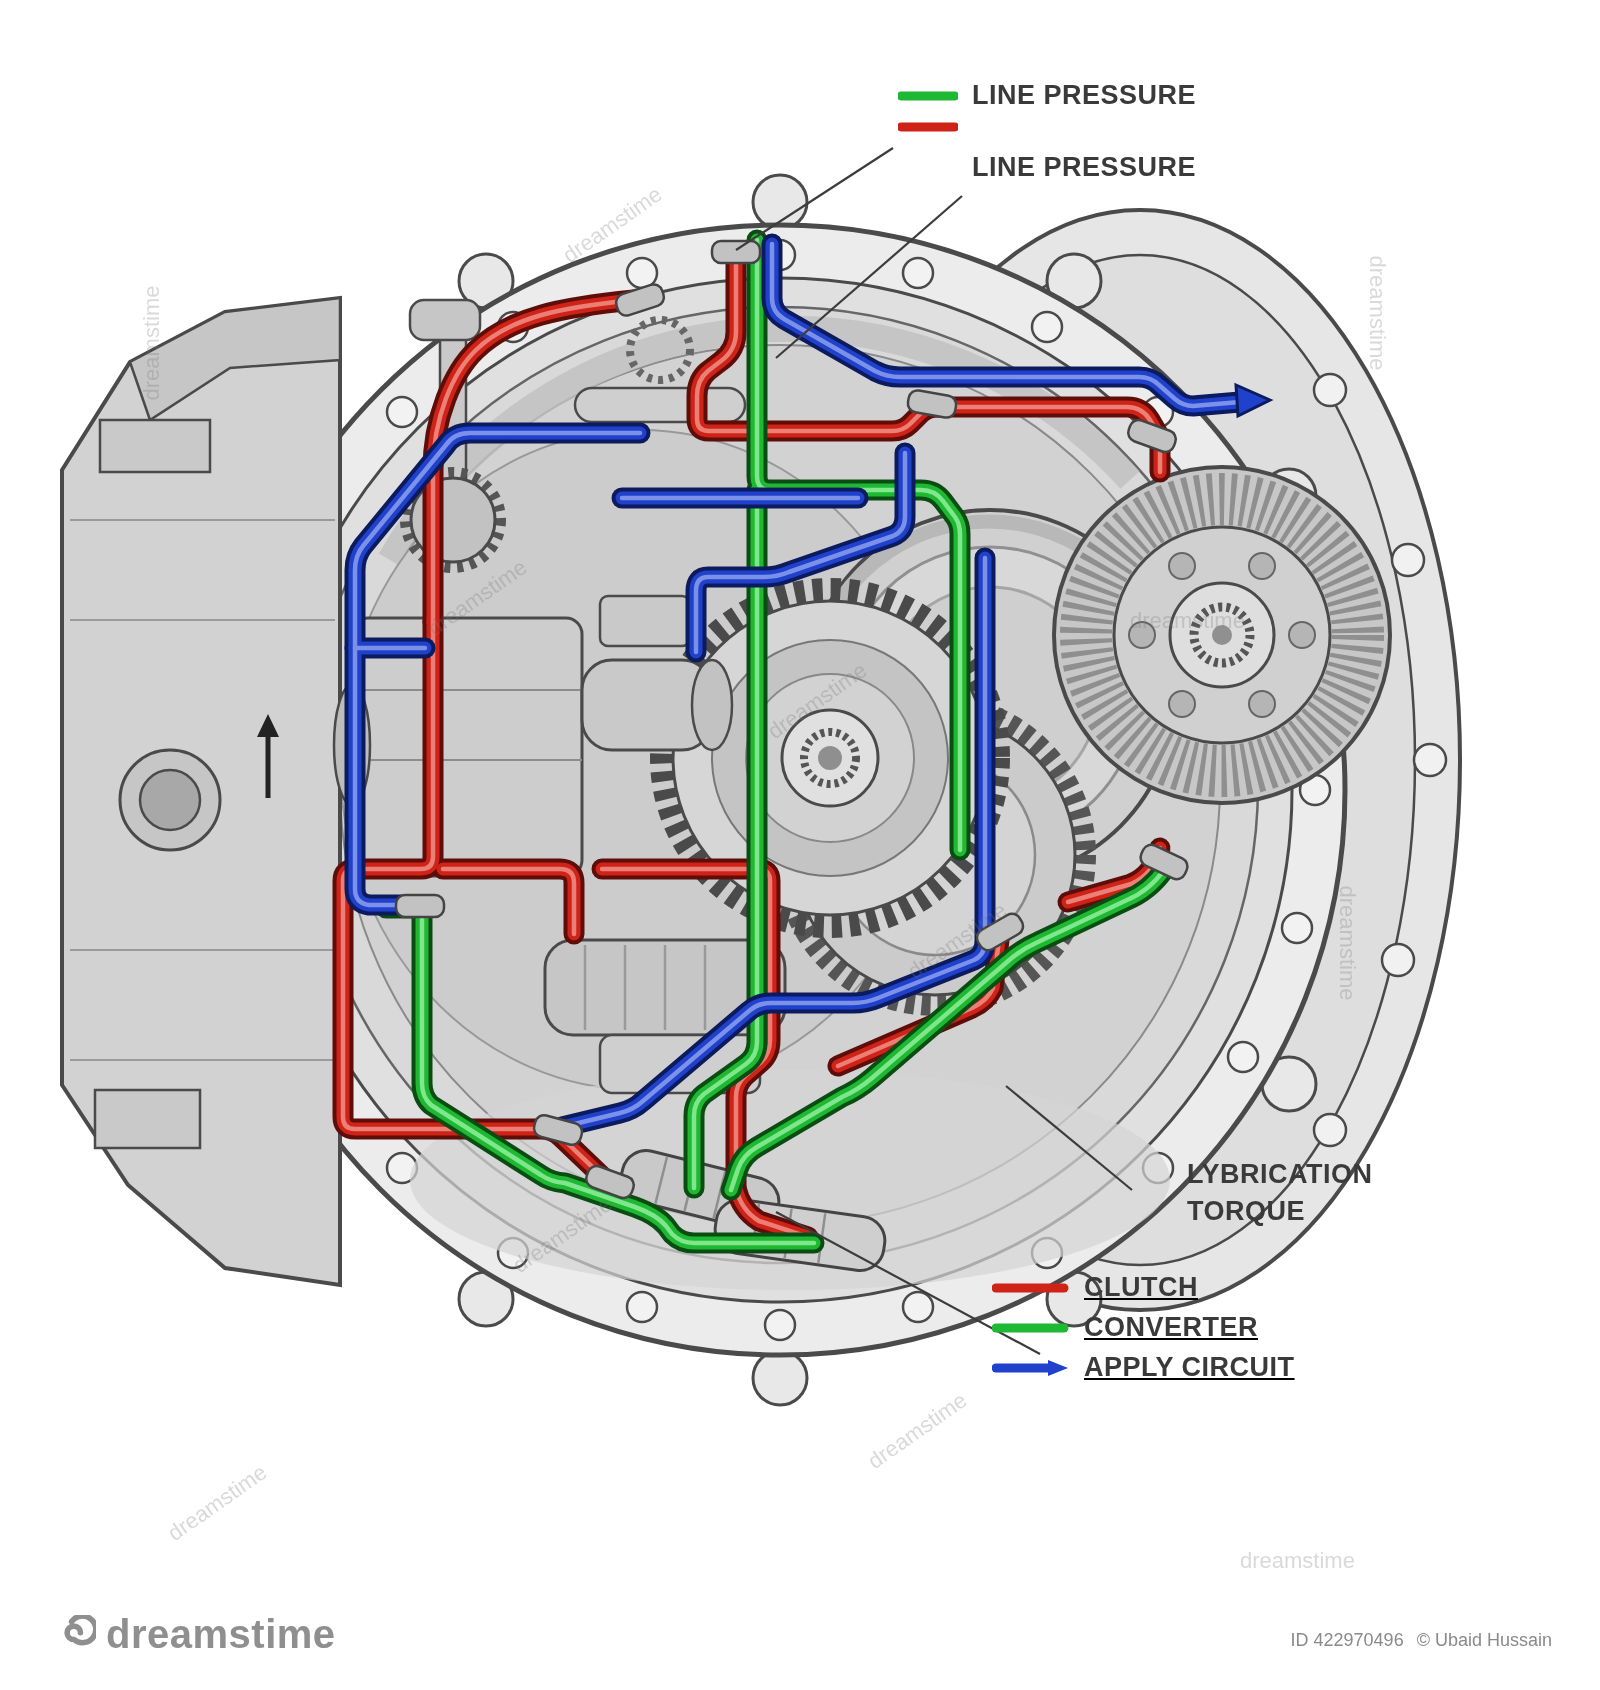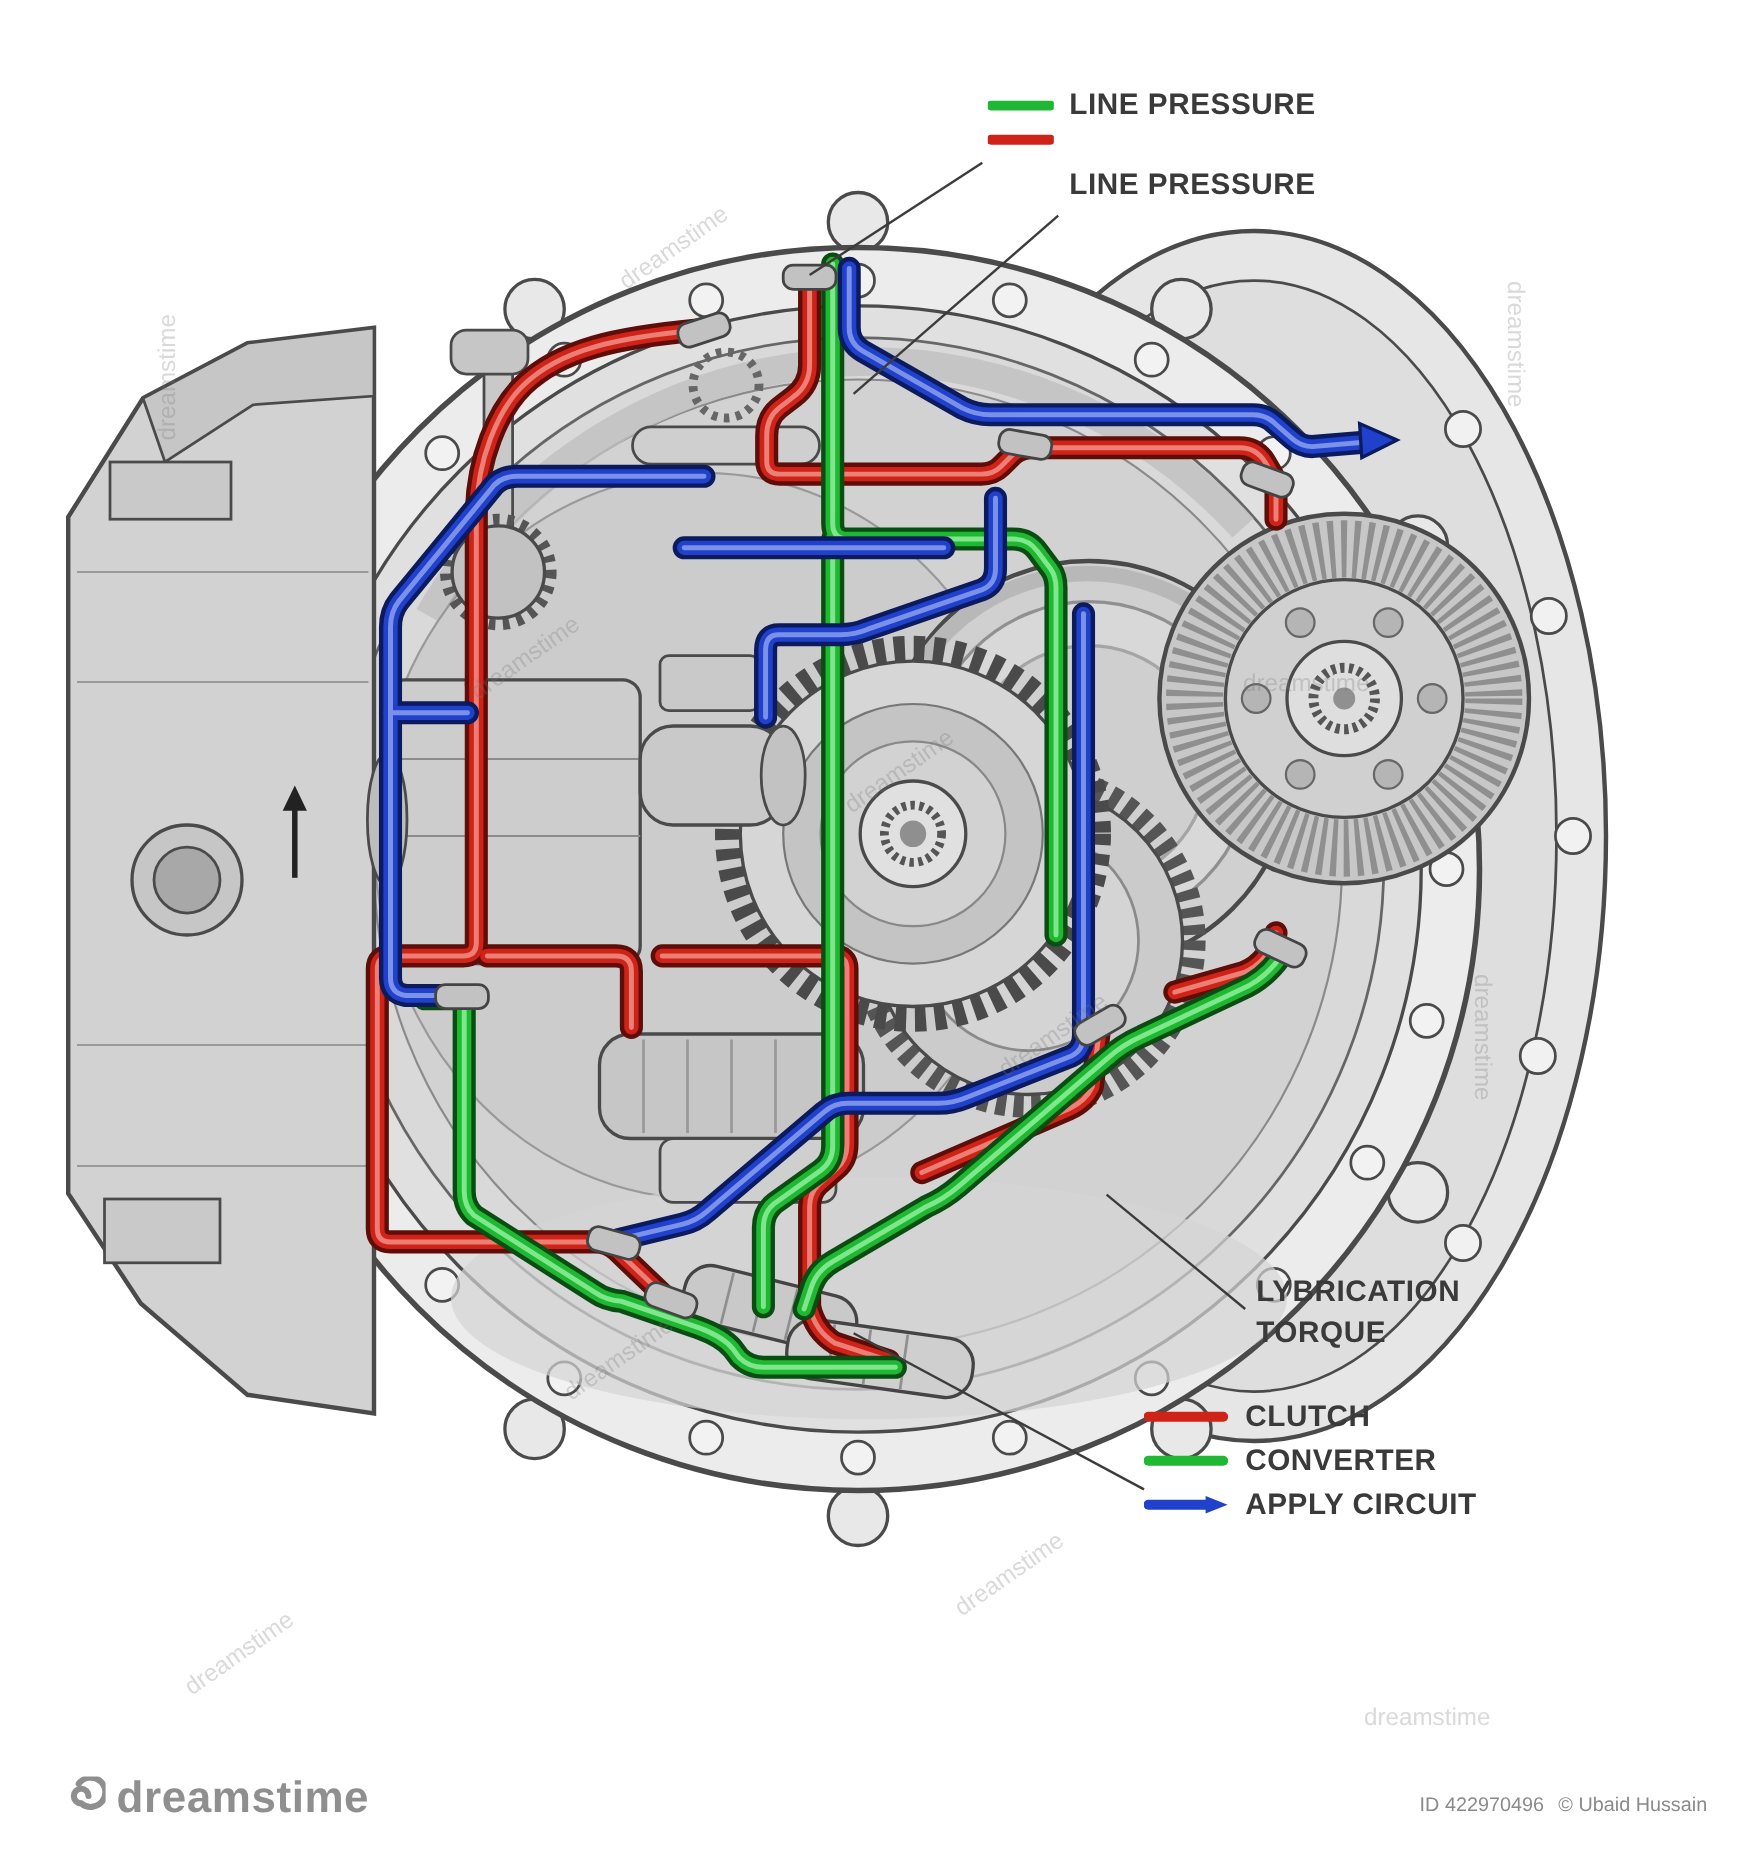--- a/index.html
+++ b/index.html
@@ -1,24 +1,24 @@
 <!DOCTYPE html>
 <html><head>
 <meta charset="utf-8">
 <style>
   html,body{margin:0;padding:0;background:#ffffff;}
   .canvas{position:relative;width:1600px;height:1656px;background:#ffffff;overflow:hidden;
           font-family:"Liberation Sans",sans-serif;}
   .art{position:absolute;left:0;top:0;width:1600px;height:1690px;}
   .lbl{font-weight:700;font-size:27px;color:#3a3a3a;letter-spacing:.5px;white-space:nowrap;}
   .legend-top{position:absolute;left:898px;top:80px;}
-  .legend-bottom{position:absolute;left:1040px;top:1272px;}
+  .legend-bottom{position:absolute;left:992px;top:1272px;text-decoration:underline;}
   .legend-row{display:flex;align-items:center;gap:14px;margin-bottom:9px;}
   .legend-row.indent{margin-left:74px;margin-top:18px;}
-  .callout-lube{position:absolute;left:1142px;top:1156px;line-height:37px;}
+  .callout-lube{position:absolute;left:1187px;top:1156px;line-height:37px;}
   .wm{position:absolute;color:rgba(120,120,120,.28);font-size:22px;font-weight:400;
       pointer-events:none;white-space:nowrap;}
   .footer-left{position:absolute;left:56px;top:1612px;display:flex;align-items:center;gap:10px;}
   .footer-brand{font-size:40px;font-weight:700;color:#8f8f8f;letter-spacing:.5px;}
   .footer-right{position:absolute;right:48px;top:1630px;font-size:18px;color:#8a8a8a;}
   .footer-right span{margin-left:8px;}
 </style>
 </head>
 <body>
 

